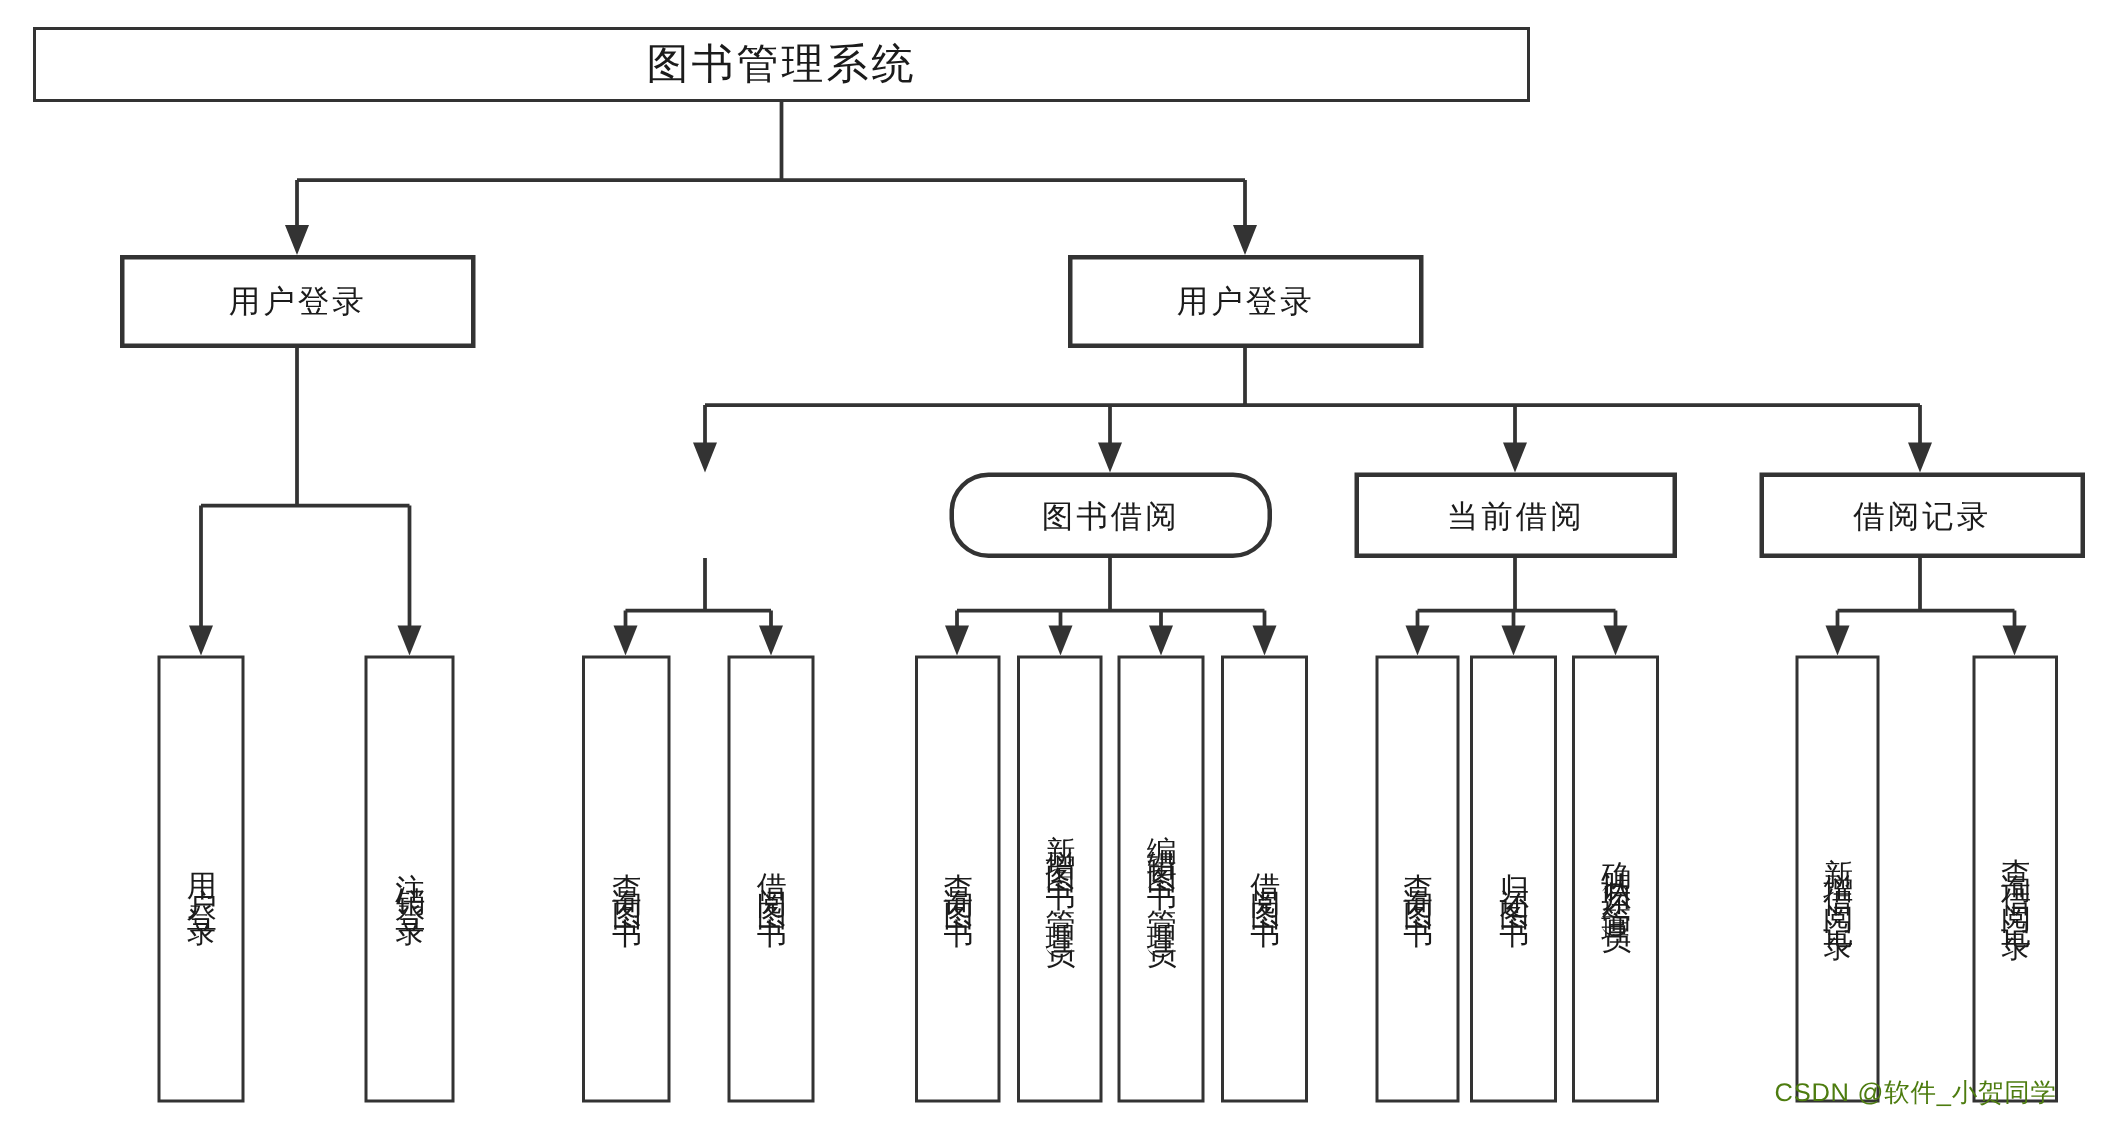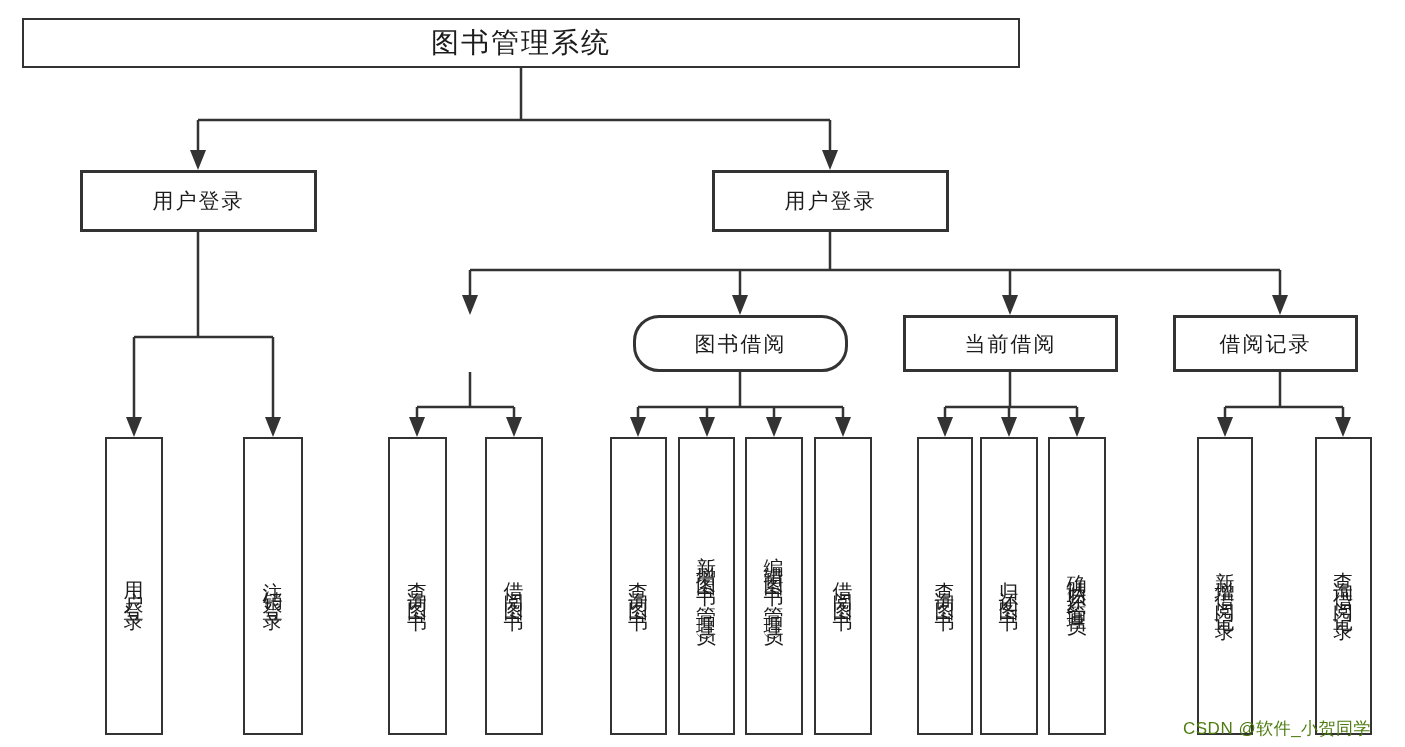--- a/index.html
+++ b/index.html
@@ -104,21 +104,21 @@
   <div class="box" style="left:712px;top:170px;width:237px;height:62px;">
     <span class="hlabel">用户登录</span>
   </div>
 
   <div class="box" style="left:633px;top:315px;width:215px;height:57px;border-radius:26px;">
     <span class="hlabel">图书借阅</span>
   </div>
   <div class="box" style="left:903px;top:315px;width:215px;height:57px;">
     <span class="hlabel">当前借阅</span>
   </div>
-  <div class="box" style="left:1173px;top:315px;width:185px;height:57px;">
+  <div class="box" style="left:1173px;top:315px;width:217px;height:57px;">
     <span class="hlabel">借阅记录</span>
   </div>
 
   <div class="box vbox" style="left:105px;top:437px;width:58px;height:298px;">
     <span class="vlabel">用户登录</span>
   </div>
   <div class="box vbox" style="left:243px;top:437px;width:60px;height:298px;">
     <span class="vlabel">注销登录</span>
   </div>
 

